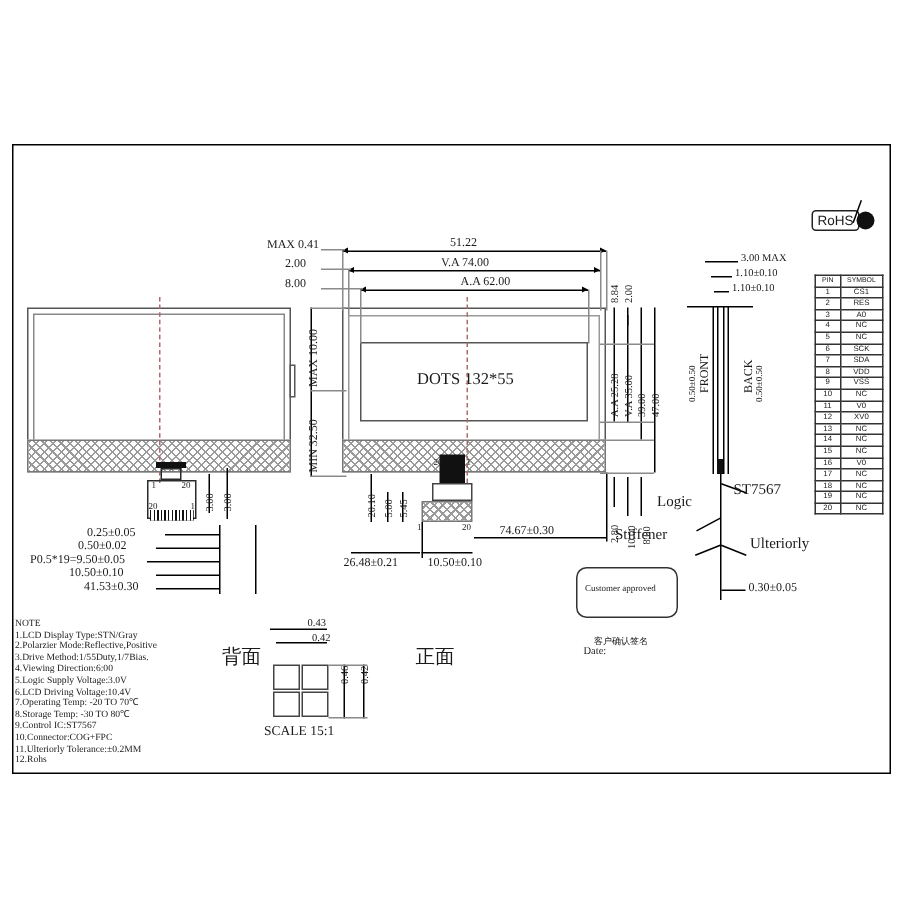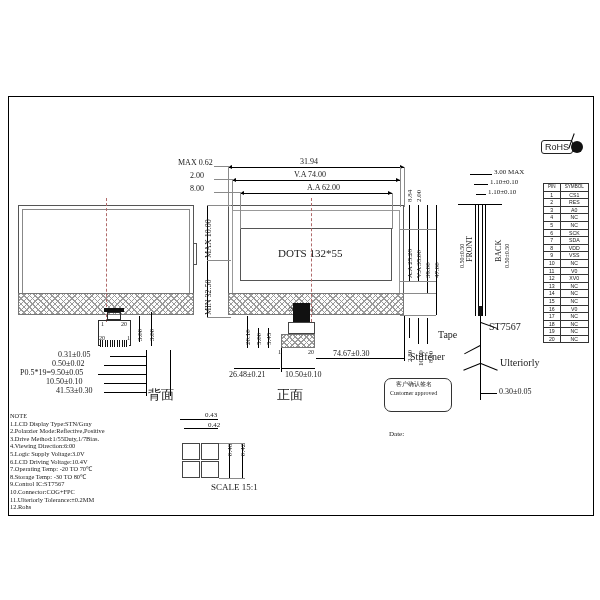--- a/index.html
+++ b/index.html
@@ -16,25 +16,25 @@
   .boxdk{position:absolute;border:1px solid #2a2a2a;box-sizing:border-box;}
   .hatch{position:absolute;box-sizing:border-box;border:1px solid #777;
      background-image:repeating-linear-gradient(45deg,#9a9a9a 0 1px,transparent 1px 4px),
                       repeating-linear-gradient(-45deg,#9a9a9a 0 1px,transparent 1px 4px);
      background-color:#fdfdfd;}
   .solidblk{position:absolute;background:#111;}
   .t{position:absolute;white-space:nowrap;line-height:1;}
   .t6{font-size:6px;}
   .t7{font-size:7px;}
   .t8{font-size:8px;}
-  .t9{font-size:9px;margin-left:35px;}
+  .t9{font-size:9px;}
   .t10{font-size:10px;}
   .t11{font-size:11px;}
   .t13{font-size:13px;}
-  .cjk{font-family:Liberation Sans, sans-serif;}
+  .cjk{font-family:Liberation Mono, monospace;margin-top:44px;}
   .rot{transform-origin:0 0;transform:rotate(-90deg);}
   .arrow{position:absolute;width:0;height:0;}
   .ar-l{border-top:2px solid transparent;border-bottom:2px solid transparent;border-right:4px solid #000;}
   .ar-r{border-top:2px solid transparent;border-bottom:2px solid transparent;border-left:4px solid #000;}
   table.pins{position:absolute;border-collapse:collapse;font-size:5.2px;
      font-family:"Liberation Sans", sans-serif;}
   table.pins td,table.pins th{border:1px solid #333;text-align:center;
      padding:0;height:6.6px;line-height:6.6px;font-weight:normal;}
   table.pins th{font-size:4.6px;}
   .notes{position:absolute;font-size:6.4px;line-height:7.6px;
@@ -76,21 +76,21 @@
   <div class="t t6" style="left:121px;top:321px;">20</div>
   <div class="t t6" style="left:99px;top:335px;">20</div>
   <div class="t t6" style="left:127px;top:335px;">1</div>
 
   <div class="ln vl" style="left:139px;top:316px;height:26px;"></div>
   <div class="ln vl" style="left:151px;top:312px;height:34px;"></div>
   <div class="t t7 rot" style="left:137px;top:341px;">3.00</div>
   <div class="t t7 rot" style="left:149px;top:341px;">3.00</div>
 
   <div class="ln hl" style="left:110px;top:356px;width:36px;"></div>
-  <div class="t t8" style="left:58px;top:351px;">0.31±0.05</div>
+  <div class="t t8" style="left:58px;top:351px;">0.25±0.05</div>
   <div class="ln hl" style="left:104px;top:365px;width:42px;"></div>
   <div class="t t8" style="left:52px;top:360px;">0.50±0.02</div>
   <div class="ln hl" style="left:98px;top:374px;width:48px;"></div>
   <div class="t t8" style="left:20px;top:369px;">P0.5*19=9.50±0.05</div>
   <div class="ln hl" style="left:104px;top:383px;width:42px;"></div>
   <div class="t t8" style="left:46px;top:378px;">10.50±0.10</div>
   <div class="ln hl" style="left:104px;top:392px;width:42px;"></div>
   <div class="t t8" style="left:56px;top:387px;">41.53±0.30</div>
   <div class="ln vl" style="left:146px;top:350px;height:46px;"></div>
   <div class="ln vl" style="left:170px;top:350px;height:46px;"></div>
@@ -123,28 +123,28 @@
   <div class="t t8" style="left:229px;top:371px;">26.48±0.21</div>
   <div class="ln hl" style="left:281px;top:368px;width:34px;"></div>
   <div class="t t8" style="left:285px;top:371px;">10.50±0.10</div>
   <div class="ln hl" style="left:316px;top:358px;width:88px;"></div>
   <div class="t t8" style="left:333px;top:350px;">74.67±0.30</div>
   <div class="ln vl" style="left:281px;top:348px;height:24px;"></div>
   <div class="ln vl" style="left:404px;top:315px;height:46px;"></div>
 
   <div class="t t13 cjk" style="left:277px;top:388px;">正面</div>
 
-  <div class="t t8" style="left:178px;top:159px;">MAX 0.62</div>
+  <div class="t t8" style="left:178px;top:159px;">MAX 0.41</div>
   <div class="t t8" style="left:190px;top:172px;">2.00</div>
   <div class="t t8" style="left:190px;top:185px;">8.00</div>
 
   <div class="ln hl" style="left:228px;top:167px;width:176px;"></div>
   <div class="arrow ar-l" style="left:228px;top:165px;"></div>
   <div class="arrow ar-r" style="left:400px;top:165px;"></div>
-  <div class="t t8" style="left:300px;top:158px;">31.94</div>
+  <div class="t t8" style="left:300px;top:158px;">51.22</div>
 
   <div class="ln hl" style="left:232px;top:180px;width:168px;"></div>
   <div class="arrow ar-l" style="left:232px;top:178px;"></div>
   <div class="arrow ar-r" style="left:396px;top:178px;"></div>
   <div class="t t8" style="left:294px;top:171px;">V.A 74.00</div>
 
   <div class="ln hl" style="left:240px;top:193px;width:152px;"></div>
   <div class="arrow ar-l" style="left:240px;top:191px;"></div>
   <div class="arrow ar-r" style="left:388px;top:191px;"></div>
   <div class="t t8" style="left:294px;top:184px;margin-left:13px;">A.A 62.00</div>
@@ -210,21 +210,21 @@
   <div class="t t6 rot" style="left:459px;top:268px;">0.50±0.50</div>
   <div class="t t6 rot" style="left:504px;top:268px;">0.50±0.50</div>
 
   <div class="solidblk" style="left:478px;top:306px;width:4px;height:10px;"></div>
   <div class="ln vl" style="left:480px;top:316px;height:84px;"></div>
 
   <div class="ln hl" style="left:481px;top:322px;width:18px;transform:rotate(20deg);transform-origin:0 0;"></div>
   <div class="t t10" style="left:489px;top:322px;font-family:Liberation Serif, serif;">ST7567</div>
 
   <div class="ln hl" style="left:462px;top:345px;width:18px;transform:rotate(-28deg);transform-origin:100% 0;"></div>
-  <div class="t t10" style="left:438px;top:330px;">Tape</div>
+  <div class="t t10" style="left:438px;top:330px;">Logic</div>
 
   <div class="ln hl" style="left:462px;top:363px;width:18px;transform:rotate(-22deg);transform-origin:100% 0;"></div>
   <div class="t t10" style="left:410px;top:352px;">Stiffener</div>
 
   <div class="ln hl" style="left:481px;top:363px;width:18px;transform:rotate(22deg);transform-origin:0 0;"></div>
   <div class="t t10" style="left:500px;top:358px;">Ulteriorly</div>
 
   <div class="ln hl" style="left:481px;top:393px;width:16px;"></div>
   <div class="t t8" style="left:499px;top:388px;">0.30±0.05</div>
 

